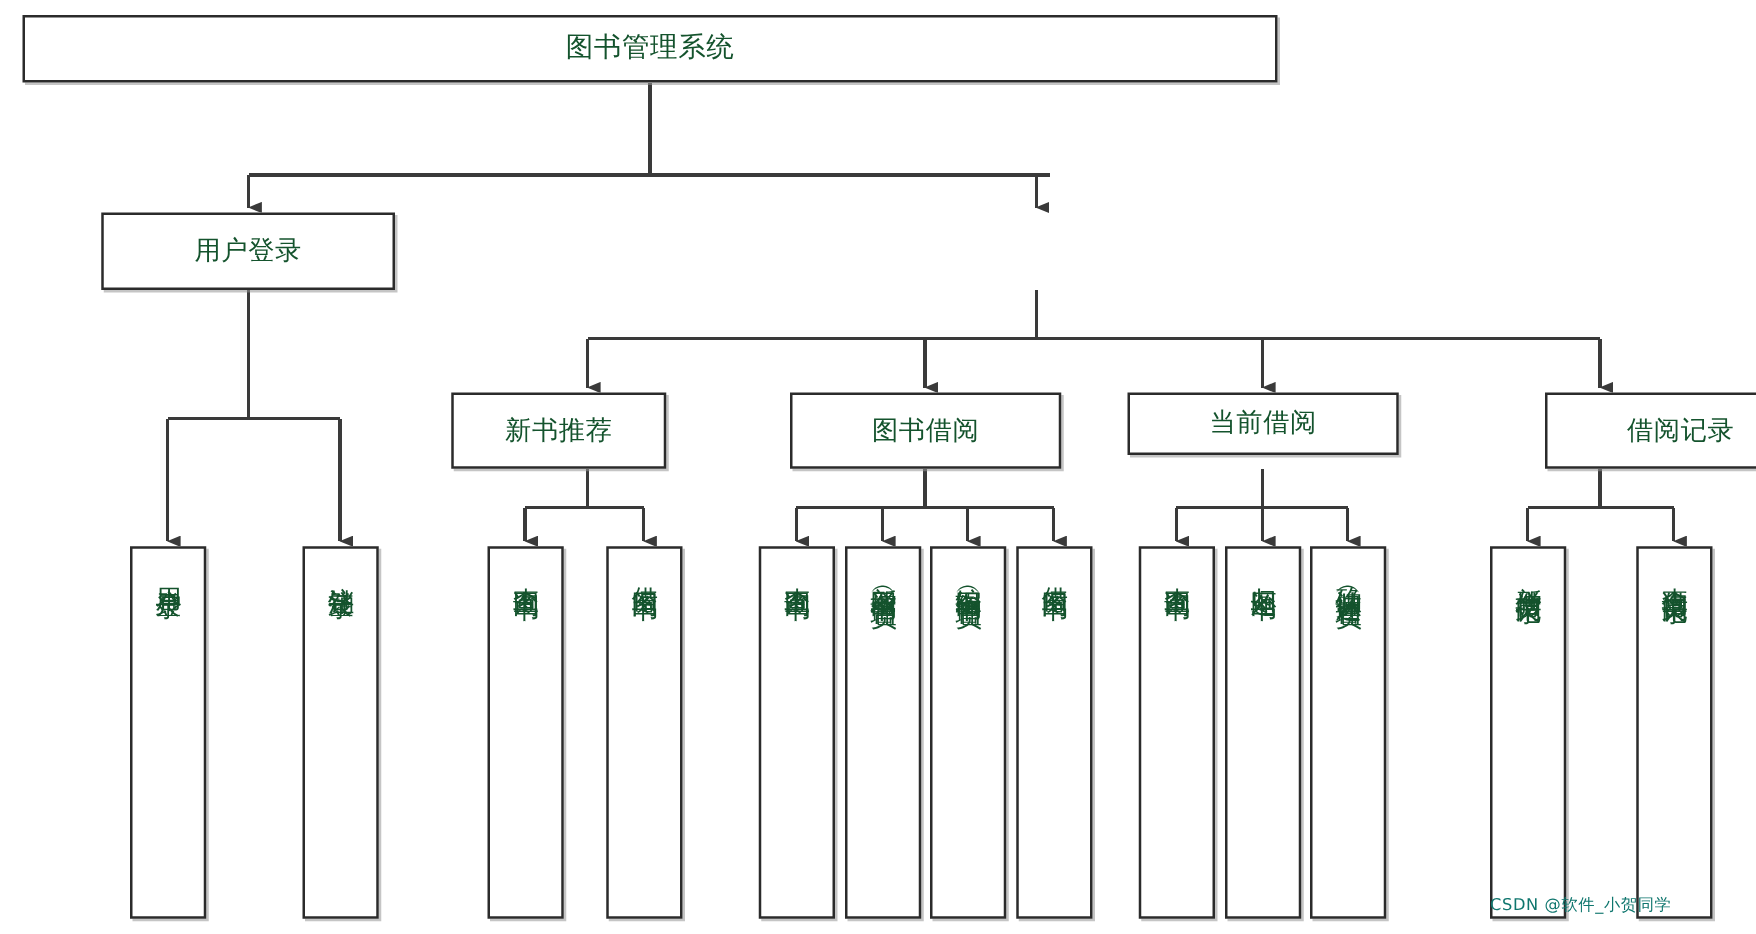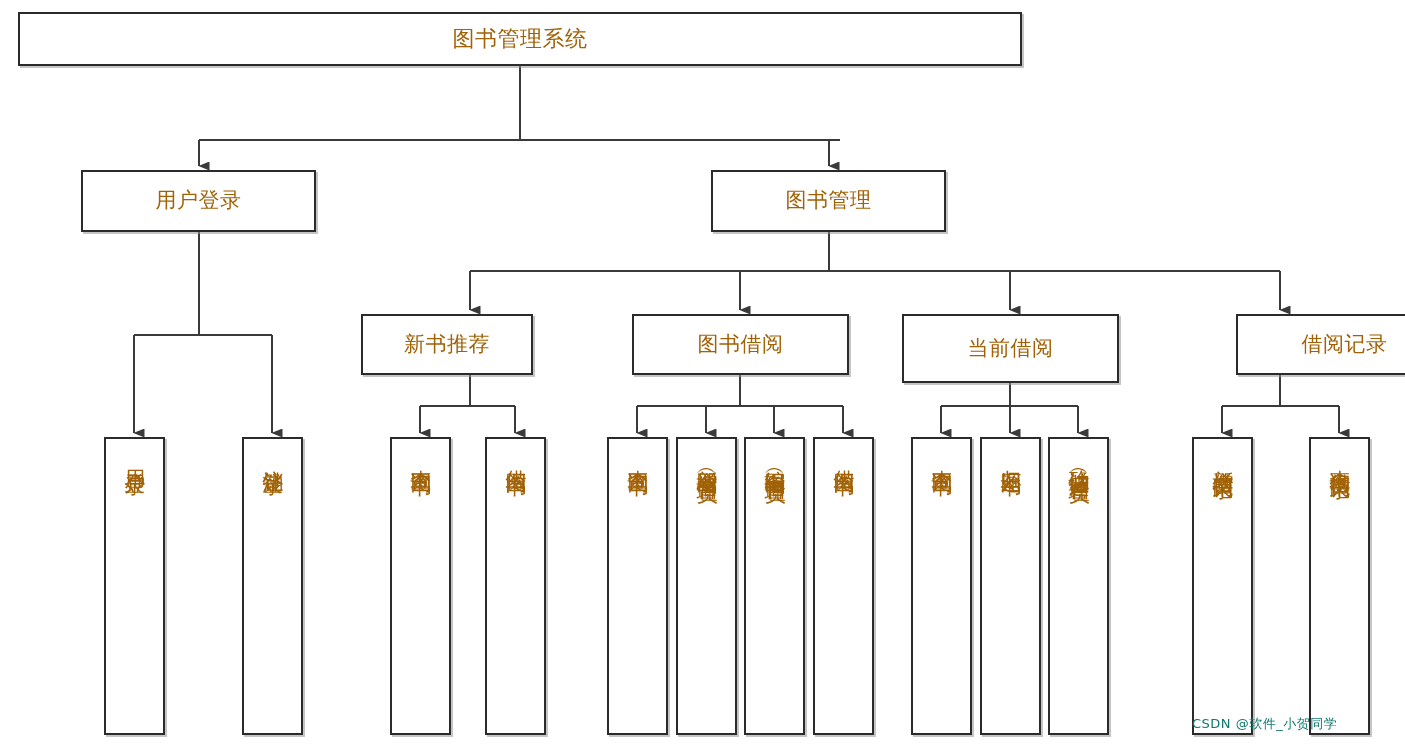--- a/index.html
+++ b/index.html
@@ -15,21 +15,21 @@
 
   .node{
     position:absolute;
     box-sizing:border-box;
     background:#ffffff;
     border:2px solid #2b2b2b;
     box-shadow:2px 2px 0 0 rgba(150,150,150,0.55);
     display:flex;
     align-items:center;
     justify-content:center;
-    color:#a16207;
+    color:#14532d;
   }
   .node .label{
     display:block;
     line-height:1.12;
     letter-spacing:0.5px;
     white-space:pre;
   }
   
   .h-node .label{
     writing-mode:horizontal-tb;
@@ -113,33 +113,30 @@
   </svg>
 
   <div class="node h-node root" style="left:18px;top:12px;width:1004px;height:54px;">
     <span class="label">图书管理系统</span>
   </div>
 
   <div class="node h-node" style="left:81px;top:170px;width:235px;height:62px;">
     <span class="label">用户登录</span>
   </div>
 
-  <div class="node h-node" style="left:711px;top:170px;width:235px;height:62px;">
-    <span class="label">图书管理</span>
-  </div>
 
   <div class="node h-node" style="left:361px;top:314px;width:172px;height:61px;">
     <span class="label">新书推荐</span>
   </div>
 
   <div class="node h-node" style="left:632px;top:314px;width:217px;height:61px;">
     <span class="label">图书借阅</span>
   </div>
 
-  <div class="node h-node" style="left:902px;top:314px;width:217px;height:69px;text-align:center;">
+  <div class="node h-node" style="left:902px;top:314px;width:217px;height:50px;text-align:center;">
     <span class="label">当前借阅</span>
   </div>
 
   <div class="node h-node" style="left:1236px;top:314px;width:217px;height:61px;">
     <span class="label">借阅记录</span>
   </div>
 
   <div class="node v-node" style="left:104px;top:437px;width:61px;height:298px;">
     <span class="label">用户登录</span>
   </div>

